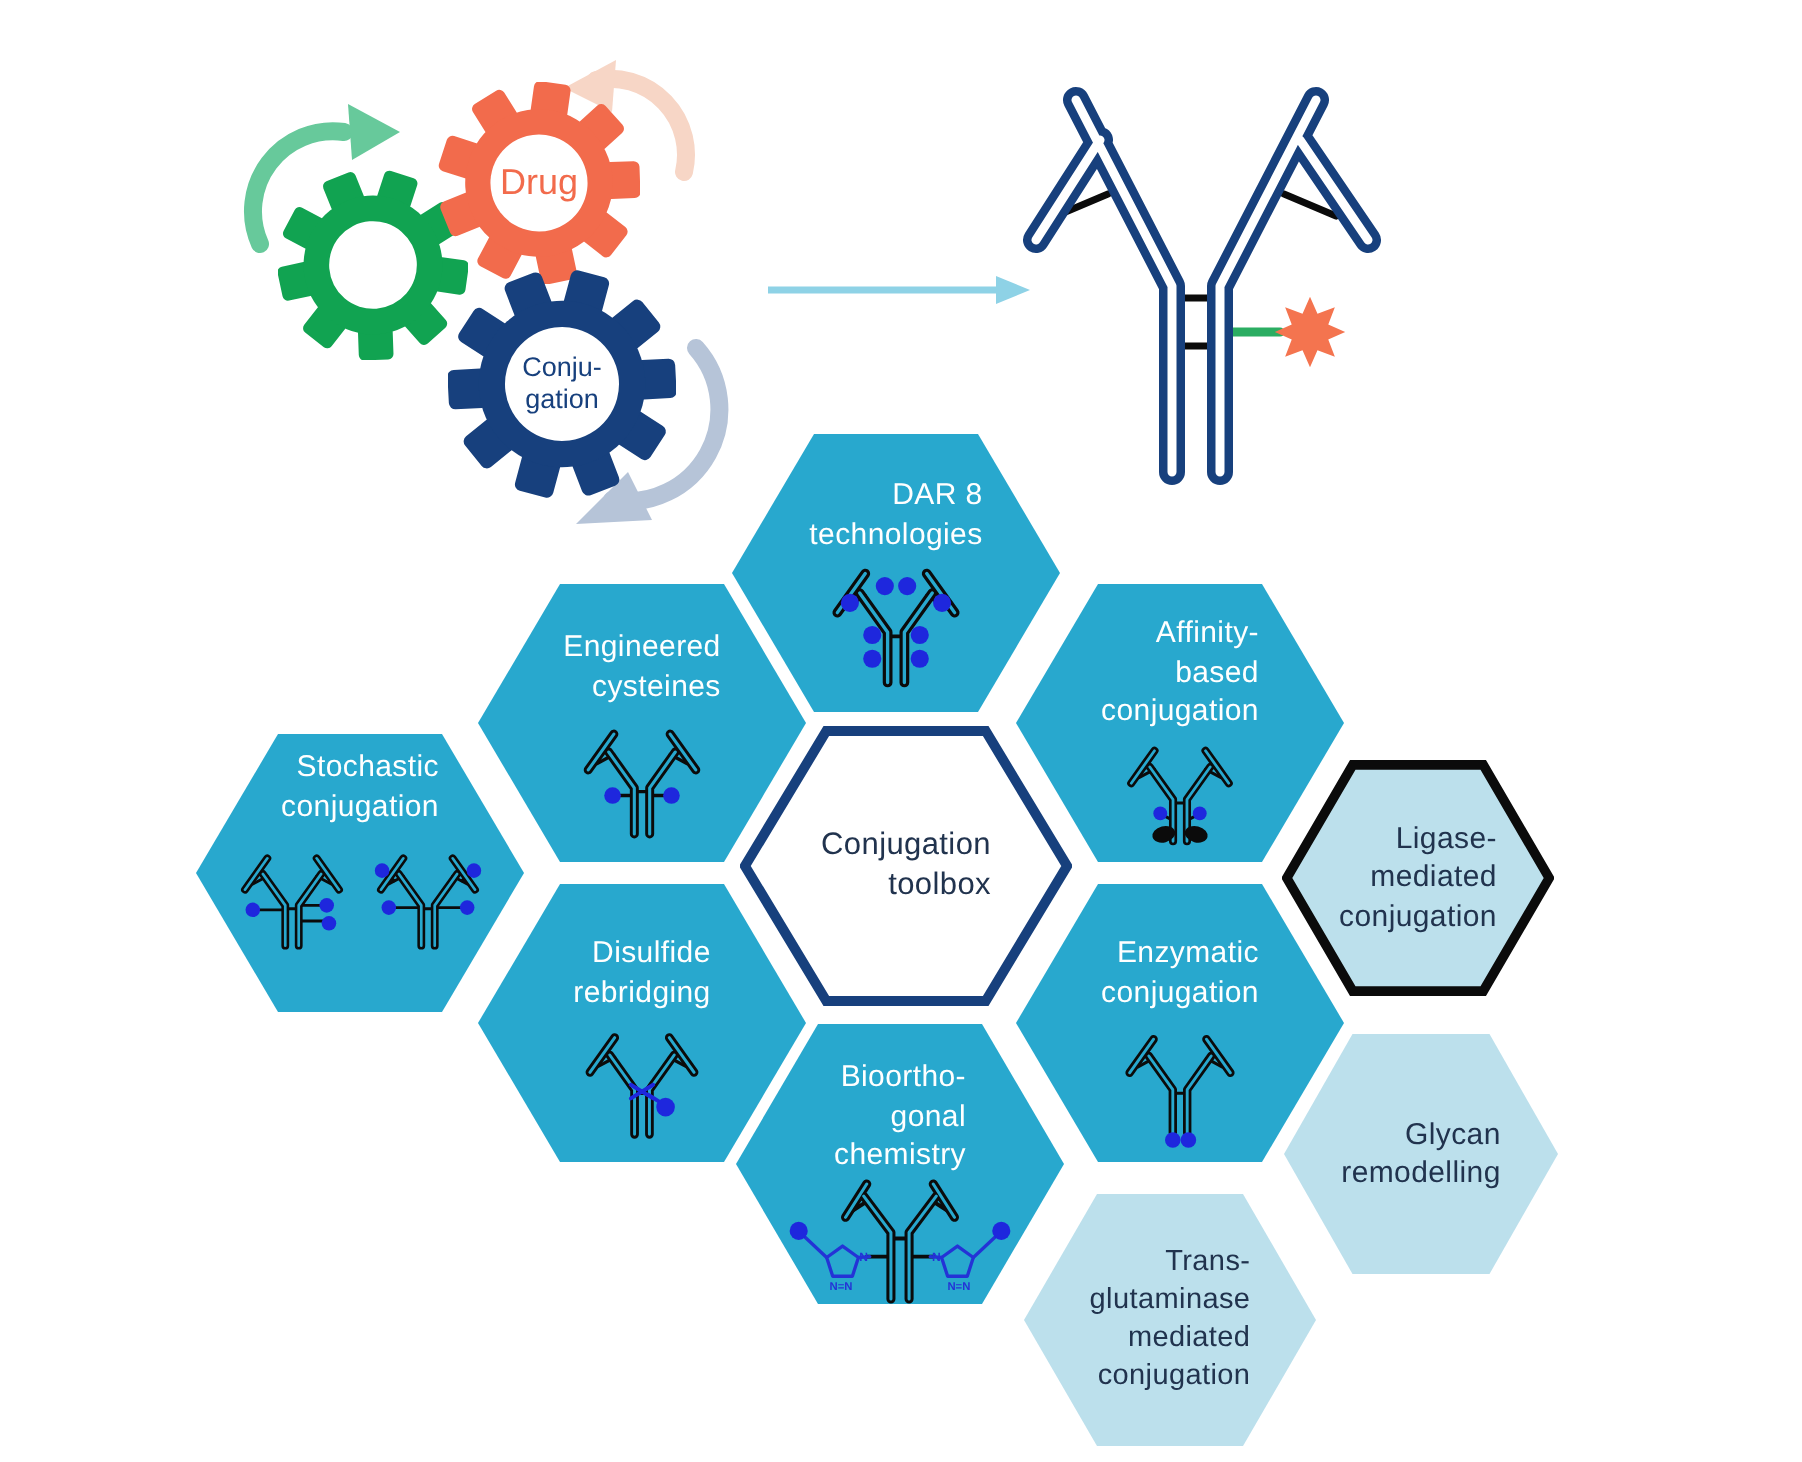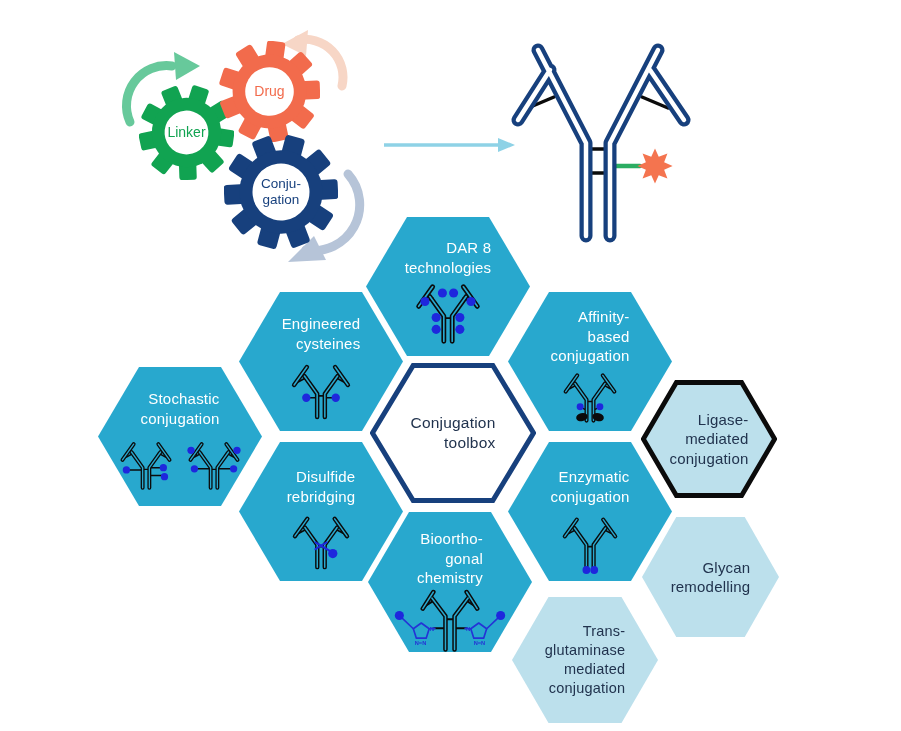--- a/index.html
+++ b/index.html
@@ -54,21 +54,21 @@
   .big-tick{stroke:var(--icon_black,#0B0B0B);stroke-width:3.5;fill:none;stroke-linecap:round;}
   .green-link{stroke:var(--green_link,#2BAD62);stroke-width:4.5;fill:none;stroke-linecap:round;}
   .star{fill:var(--star_orange,#F4744F);}
 
   
   .gear-green rect,.gear-green .gbody{fill:var(--gear_green,#11A351);}
   .gear-orange rect,.gear-orange .gbody{fill:var(--gear_orange,#F26B4C);}
   .gear-navy rect,.gear-navy .gbody{fill:var(--navy,#17407D);}
   .ghole{fill:#fff;}
   .gear-label{position:absolute;display:flex;align-items:center;justify-content:center;text-align:center;
-              white-space:pre-line;font-size:14px;line-height:1.15;z-index:3;}
+              white-space:pre-line;font-size:18px;line-height:1.15;z-index:3;}
   #lbl-linker{color:var(--gear_green,#11A351);}
   #lbl-drug{color:var(--gear_orange,#F26B4C);}
   #lbl-conj{color:var(--navy,#17407D);font-size:13.5px;}
 
   
   .arr-green path{stroke:var(--arrow_green,#67C99B);stroke-width:9;fill:none;stroke-linecap:round;}
   .arr-green polygon{fill:var(--arrow_green,#67C99B);}
   .arr-peach path{stroke:var(--arrow_peach,#F7D6C6);stroke-width:9;fill:none;stroke-linecap:round;}
   .arr-peach polygon{fill:var(--arrow_peach,#F7D6C6);}
   .arr-gray path{stroke:var(--arrow_gray,#B6C4D8);stroke-width:9;fill:none;stroke-linecap:round;}
@@ -110,21 +110,20 @@
       <rect x="-9.5" y="-52" width="19" height="18" rx="3" transform="rotate(120)"></rect>
       <rect x="-9.5" y="-52" width="19" height="18" rx="3" transform="rotate(160)"></rect>
       <rect x="-9.5" y="-52" width="19" height="18" rx="3" transform="rotate(200)"></rect>
       <rect x="-9.5" y="-52" width="19" height="18" rx="3" transform="rotate(240)"></rect>
       <rect x="-9.5" y="-52" width="19" height="18" rx="3" transform="rotate(280)"></rect>
       <rect x="-9.5" y="-52" width="19" height="18" rx="3" transform="rotate(320)"></rect>
       <circle r="38" class="gbody"></circle>
       <circle r="24" class="ghole"></circle>
     </g>
   </svg>
-  <div class="gear-label" id="lbl-linker" style="left:139px;top:85px;width:95px;height:95px">Linker</div>
 
   <svg class="abs gear-orange" style="left:219px;top:41px" width="101" height="101" viewBox="-52 -52 104 104">
     <g transform="rotate(8)">
       <rect x="-9.5" y="-52" width="19" height="18" rx="3"></rect>
       <rect x="-9.5" y="-52" width="19" height="18" rx="3" transform="rotate(40)"></rect>
       <rect x="-9.5" y="-52" width="19" height="18" rx="3" transform="rotate(80)"></rect>
       <rect x="-9.5" y="-52" width="19" height="18" rx="3" transform="rotate(120)"></rect>
       <rect x="-9.5" y="-52" width="19" height="18" rx="3" transform="rotate(160)"></rect>
       <rect x="-9.5" y="-52" width="19" height="18" rx="3" transform="rotate(200)"></rect>
       <rect x="-9.5" y="-52" width="19" height="18" rx="3" transform="rotate(240)"></rect>
@@ -209,21 +208,21 @@
       <use href="#abp" class="ab-outer"></use>
       <use href="#abp" class="ab-inner"></use>
       <ellipse class="blackfill" cx="36" cy="86" rx="10" ry="7" transform="rotate(-14 36 86)"></ellipse>
       <ellipse class="blackfill" cx="64" cy="86" rx="10" ry="7" transform="rotate(14 64 86)"></ellipse>
       <circle class="dot" cx="33" cy="68" r="6"></circle>
         <circle class="dot" cx="67" cy="68" r="6"></circle>
     </svg>
   </div>
 
   <div class="hex teal" id="hx-sto">
-    <div class="hex-label" style="margin-top:22px">Stochastic
+    <div class="hex-label" style="margin-top:7px">Stochastic
 conjugation</div>
     <div style="display:flex;gap:12px;margin-top:8px">
       <svg width="56" height="60" viewBox="0 0 100 106">
         <use href="#abt" class="ab-tick"></use>
         <path class="ab-tick" d="M20,60 H44 M56,56 H76 M56,70 H78"></path>
         <use href="#abp" class="ab-outer"></use>
         <use href="#abp" class="ab-inner"></use>
         <circle class="dot" cx="15" cy="60" r="6.5"></circle>
         <circle class="dot" cx="81" cy="56" r="6.5"></circle>
         <circle class="dot" cx="83" cy="72" r="6.5"></circle>

